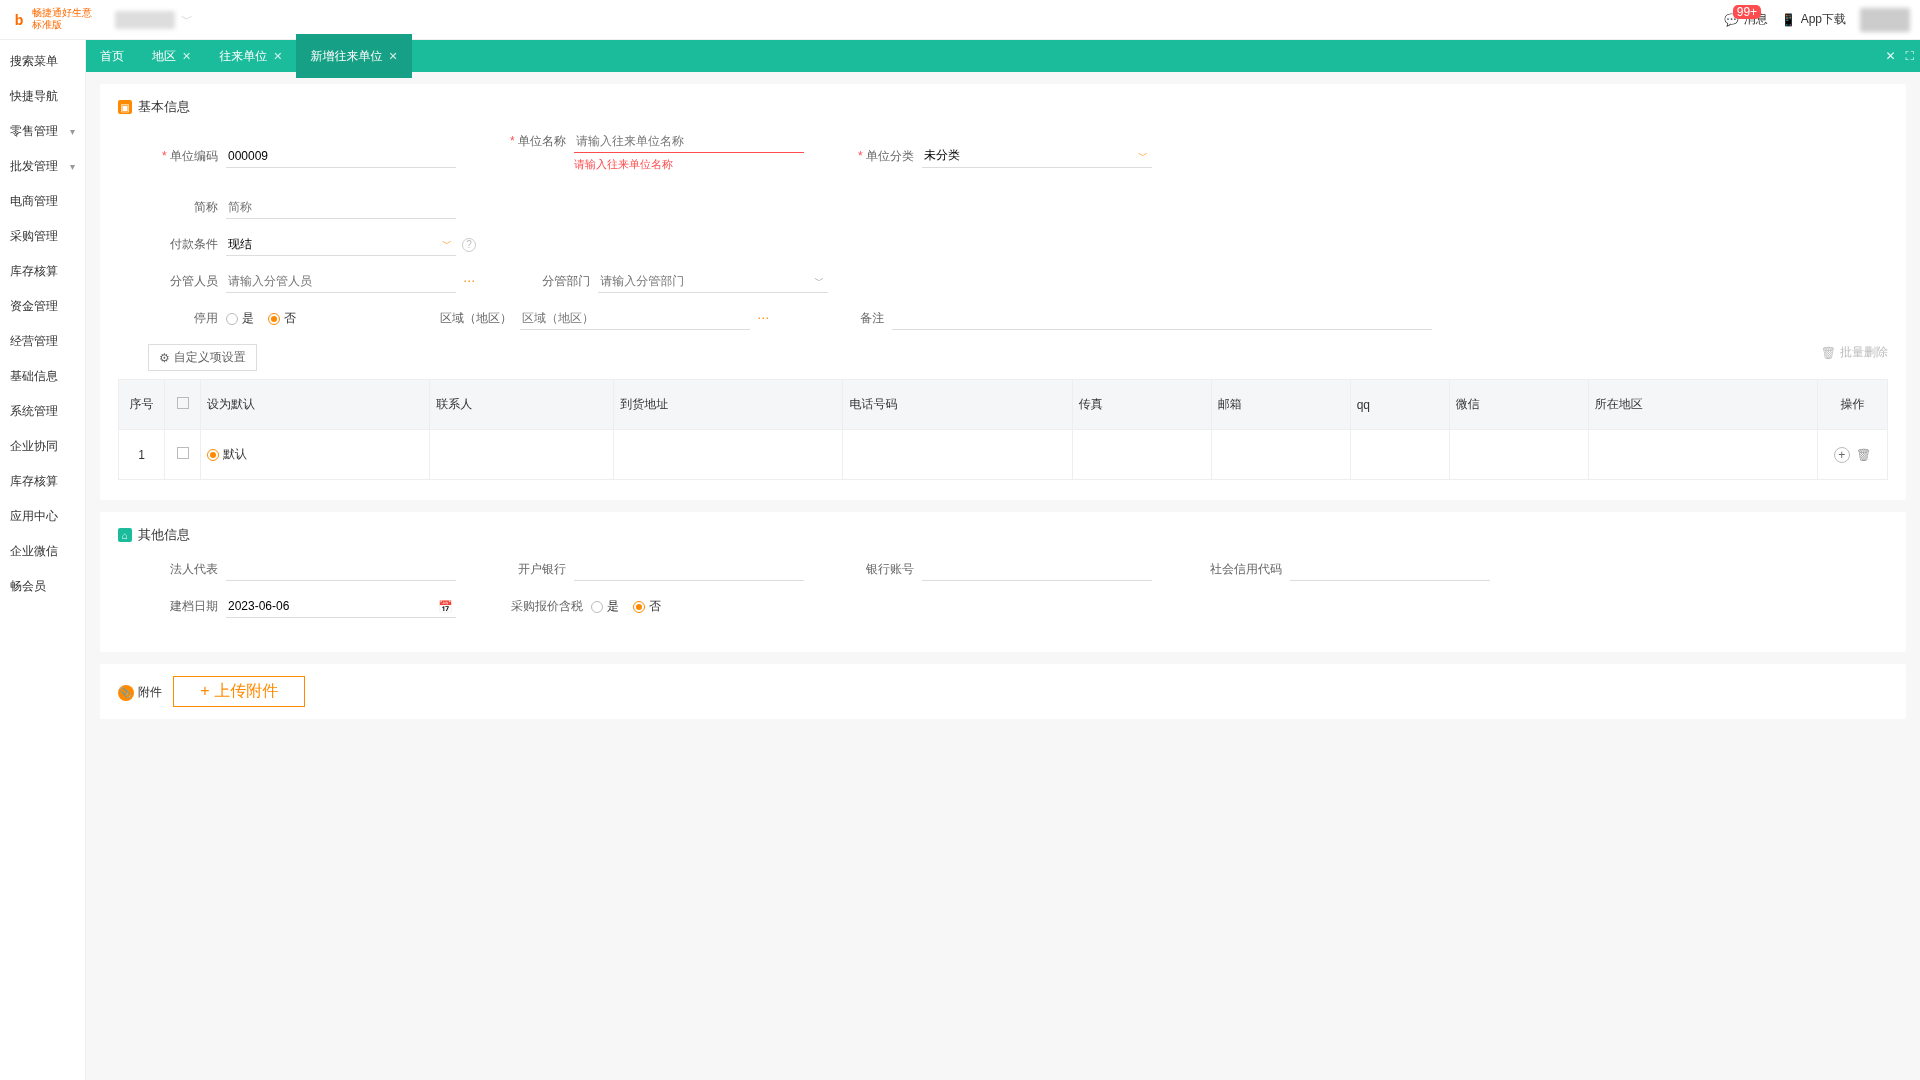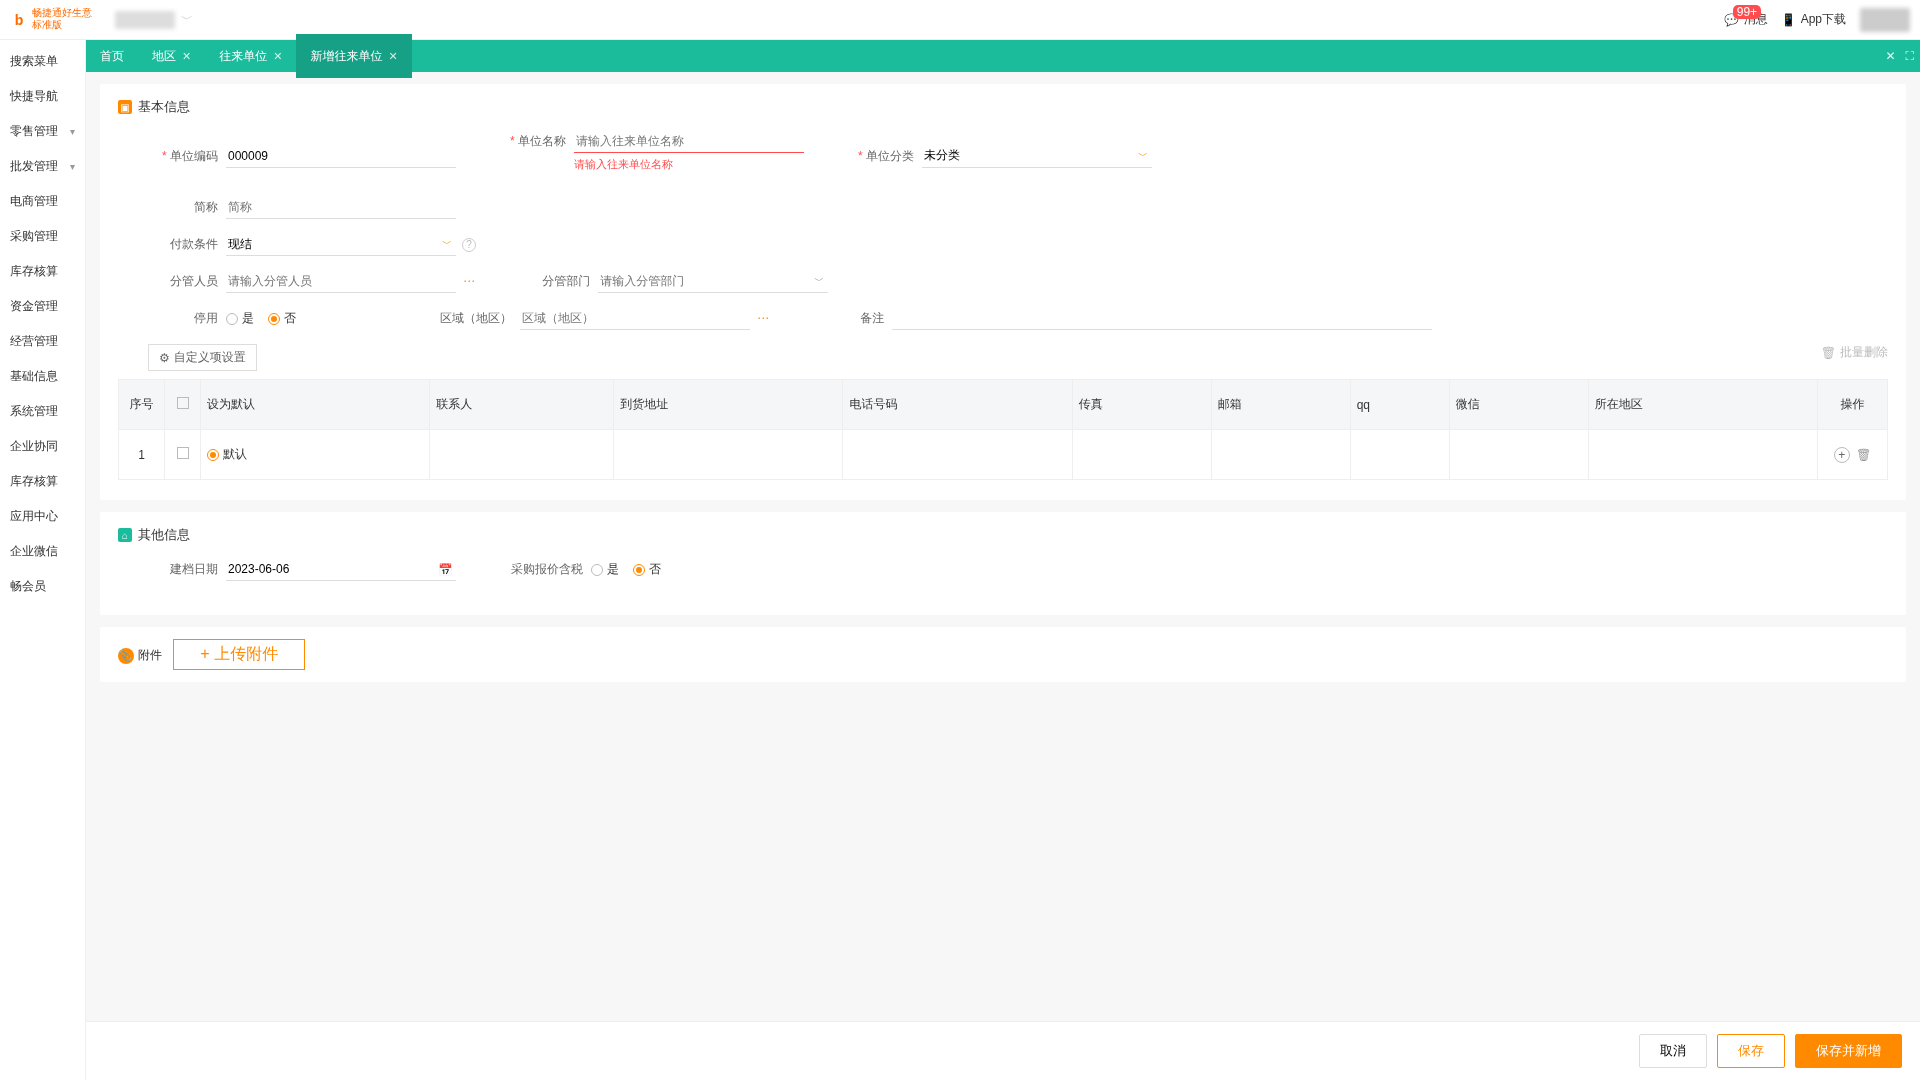--- a/index.html
+++ b/index.html
@@ -349,20 +349,38 @@
               </tbody>
           </table>
         </div>
 
         <div class="panel">
           <div class="sec-title">
             <span class="sec-icon green">⌂</span>
             <span>其他信息</span>
           </div>
 
+          <div class="form-row">
+            <div class="field">
+                <div class="label">法人代表</div>
+                <input class="input w230" style="">
+              </div>
+            <div class="field">
+                <div class="label">开户银行</div>
+                <input class="input w230" style="">
+              </div>
+            <div class="field">
+                <div class="label">银行账号</div>
+                <input class="input w230" style="">
+              </div>
+            <div class="field">
+                <div class="label" style="width:90px;">社会信用代码</div>
+                <input class="input" style="width: 200px;">
+              </div>
+          </div>
 
           <div class="form-row">
             <div class="field">
               <div class="label">建档日期</div>
               <input class="input w230" value="2023-06-06" style="">
               <span class="date-icon">📅</span>
             </div>
             <div class="field">
               <div class="label" style="width:90px;">采购报价含税</div>
               <div class="radio-wrap">
@@ -382,20 +400,15 @@
         <div class="panel" style="padding:12px 18px;">
           <span class="attach-label">
             <span class="attach-icon">📎</span>
             <span>附件</span>
           </span>
           <button class="upload-btn">+ 上传附件</button>
         </div>
         <div style="height:10px;"></div>
       </div>
 
-      <div class="footer">
-        <button class="btn">取消</button>
-        <button class="btn outline-orange">保存</button>
-        <button class="btn solid-orange">保存并新增</button>
-      </div>
     </div>
   </div>
 </div>
 
 </body></html>

